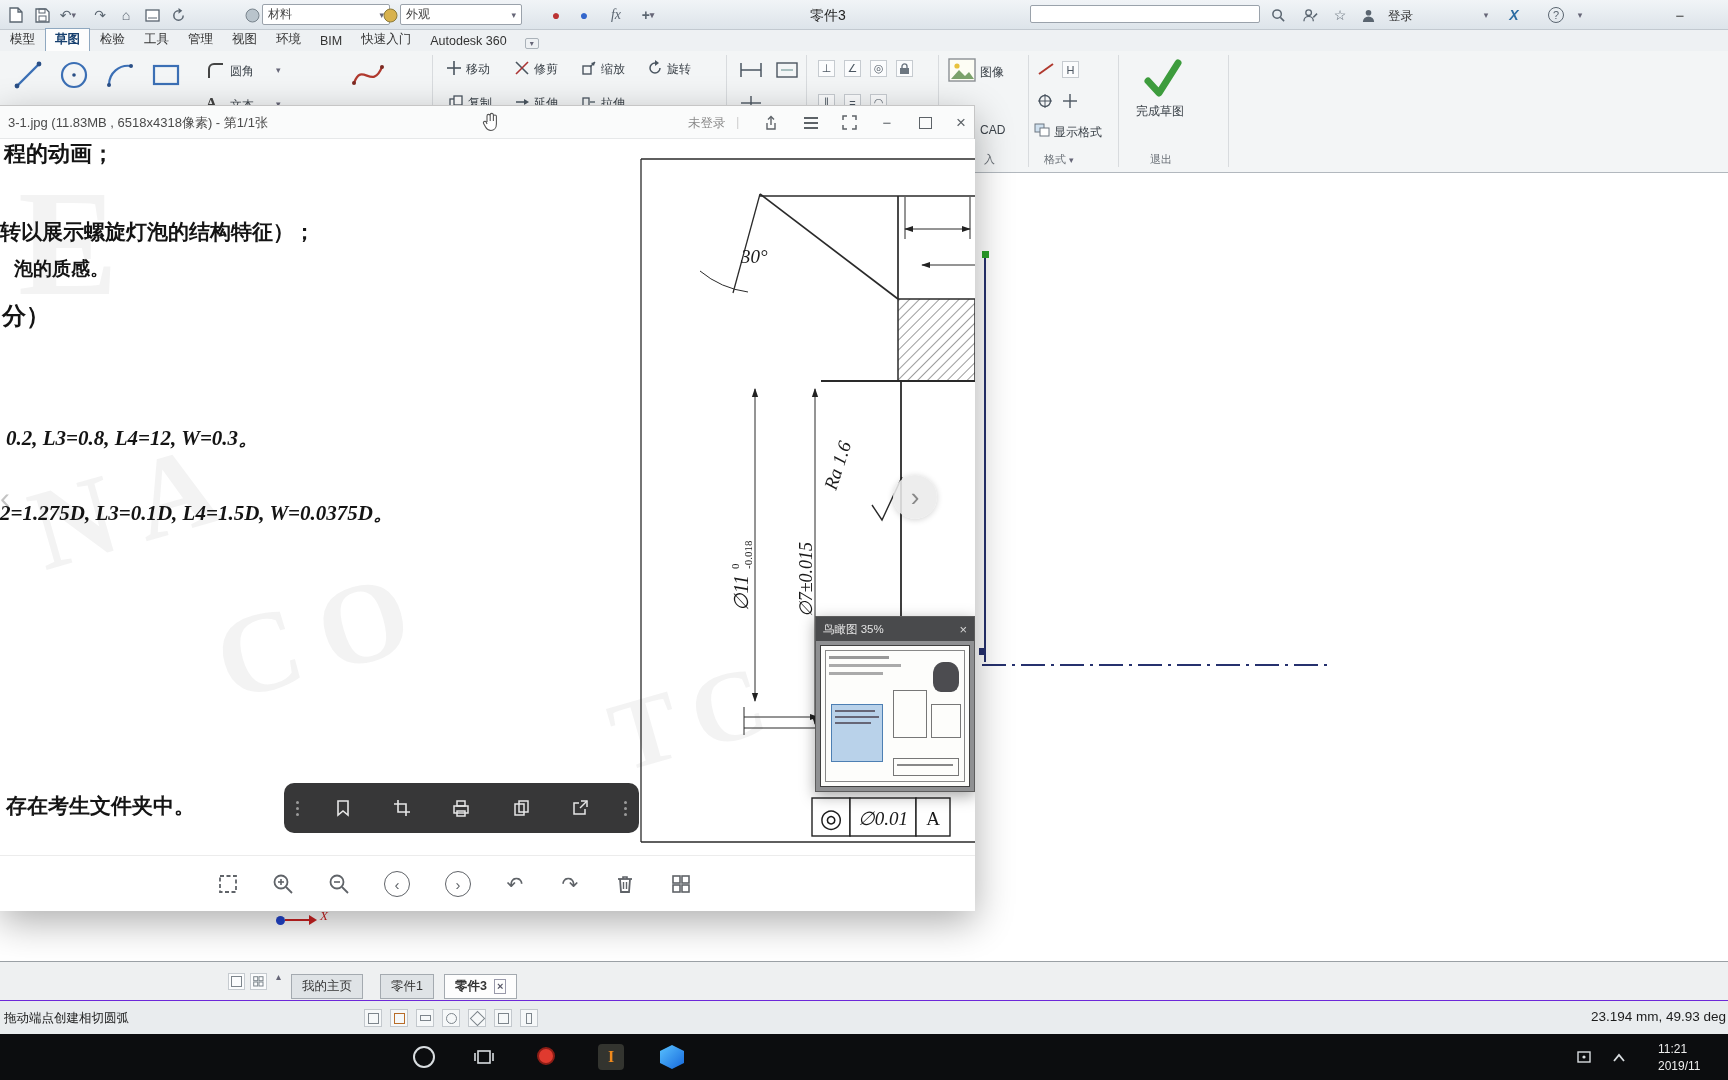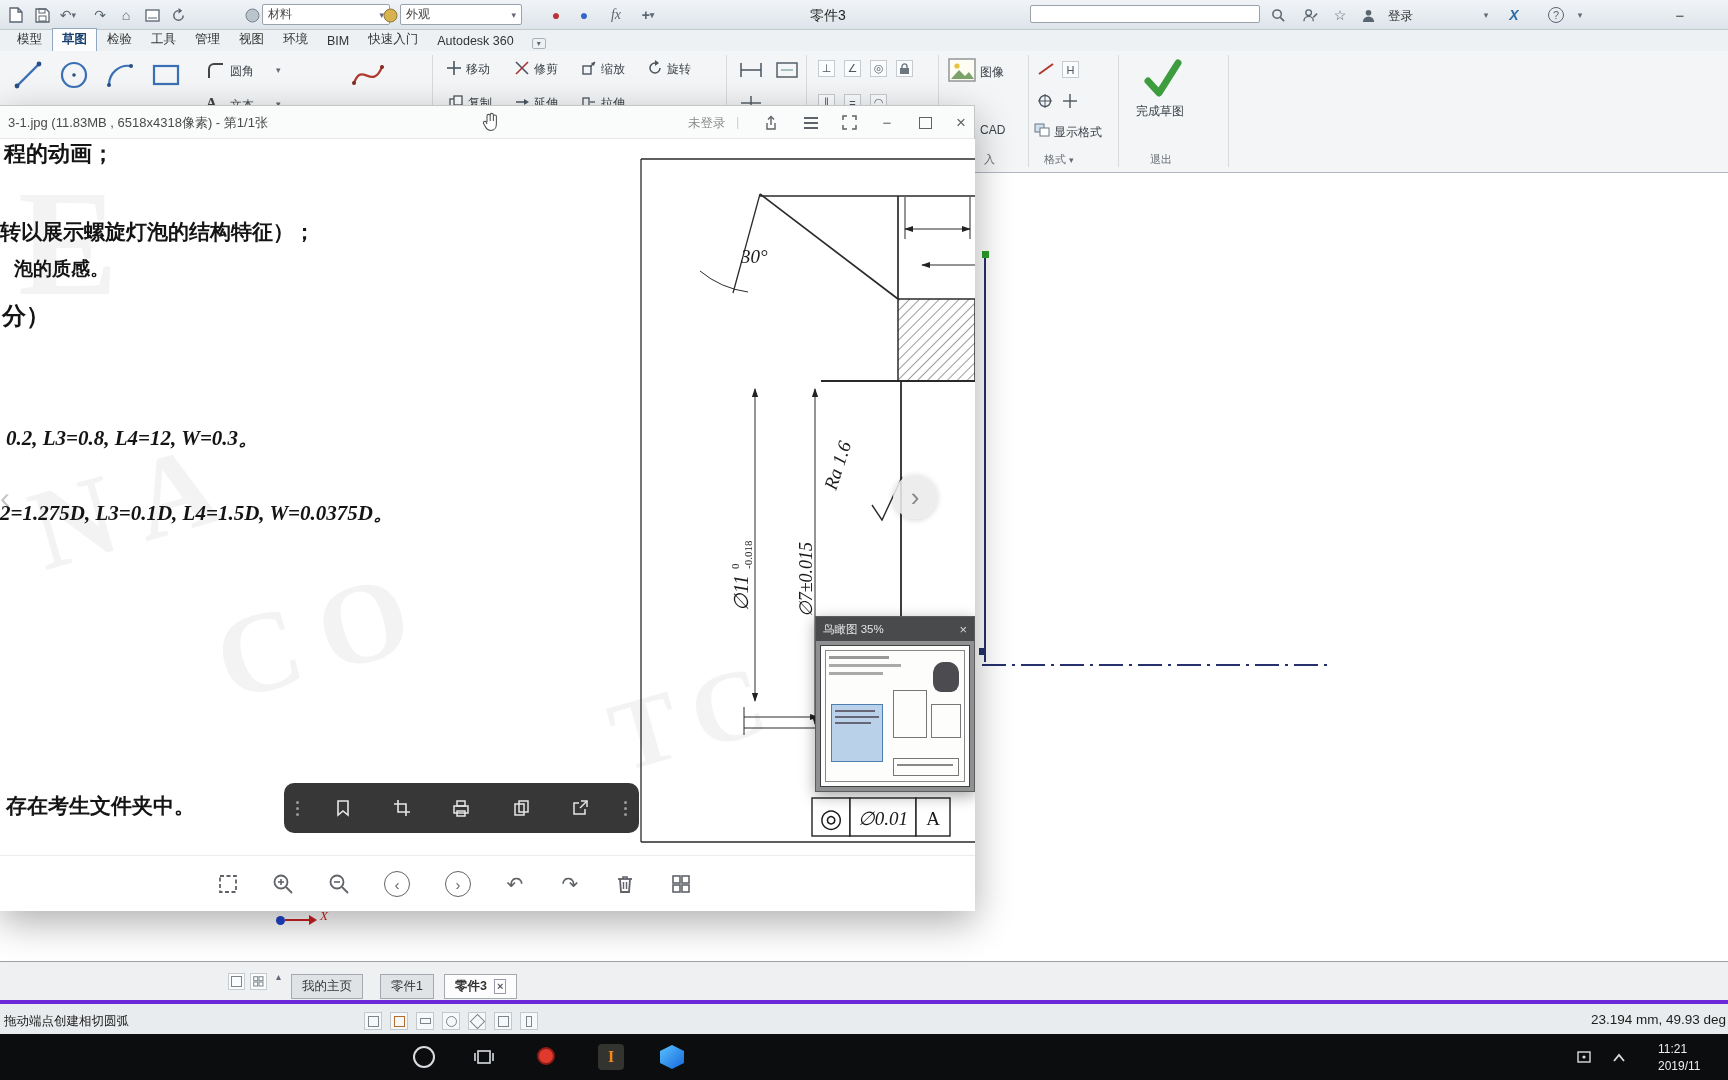--- a/index.html
+++ b/index.html
@@ -6,21 +6,21 @@
   .screen{position:relative;width:1728px;height:1080px;overflow:hidden;background:#fff;
           font-family:"Liberation Sans",sans-serif;color:#333;font-size:13px}
   .s{position:absolute;box-sizing:border-box}
   
   .ttl{top:0;left:0;width:100%;height:30px;background:linear-gradient(#f1f4f7,#dde4ea);border-bottom:1px solid #c2c9d0}
   .qi{top:5px;width:24px;height:20px;display:flex;align-items:center;justify-content:center;color:#5a6570;font-size:14px}
   .qsel{top:4px;height:21px;background:#fff;border:1px solid #9aa2ab;border-radius:2px;display:flex;align-items:center;
         font-size:12px;color:#444;padding:0 5px;justify-content:space-between}
   .caret{font-size:9px;color:#667}
   
-  .tabrow{top:30px;left:0;width:100%;height:21px;background:#eef1f3;display:flex;align-items:flex-end;padding-left:8px;box-sizing:border-box}
+  .tabrow{top:30px;left:0;width:100%;height:21px;background:#eef1f3;display:flex;align-items:flex-end;padding-left:1px;box-sizing:border-box}
   .rtab{font-size:12.5px;color:#333;padding:2px 9px 3px;margin-right:1px;cursor:default}
   .rtab.active{background:#fdfdfd;border:1px solid #8fa8c0;border-bottom:none;font-weight:bold;color:#17406f}
   .ribbon{top:51px;left:0;width:100%;height:122px;background:#f3f5f6;border-bottom:1px solid #b2b8be}
   .rlbl{font-size:12px;color:#3c434a;white-space:nowrap}
   .plbl{font-size:11px;color:#6a7077;white-space:nowrap}
   .vsep{width:1px;background:#d8dbde;top:4px;height:112px}
   .mi{width:17px;height:17px;border:1px solid #c6cbd0;background:#fbfcfd;display:flex;align-items:center;justify-content:center;
       font-size:11px;color:#4a5560}
   
   .gfx{top:173px;left:0;width:100%;height:788px;background:#fff}
@@ -43,21 +43,21 @@
   .fico{width:34px;height:34px;display:flex;align-items:center;justify-content:center}
   .dots{display:flex;flex-direction:column;gap:3px;padding:0 2px}
   .dots i{width:3px;height:3px;border-radius:50%;background:#9a9a9a}
   .bird{top:477px;left:815px;width:160px;height:176px;background:#8f9092;border:1px solid #5c5c5c;box-shadow:0 4px 14px rgba(0,0,0,.35)}
   .birdhdr{top:0;left:0;width:100%;height:24px;background:rgba(70,71,73,.95);color:#e4e4e4;font-size:11.5px;
            display:flex;align-items:center;justify-content:space-between;padding:0 7px;box-sizing:border-box}
   
   .docpanel{top:961px;left:0;width:100%;height:39px;background:#eef0f1;border-top:1px solid #9aa0a5}
   .dtab{top:12px;height:25px;border:1px solid #a4aab0;background:#dfe3e6;display:flex;align-items:center;padding:0 10px;font-size:12.5px;color:#333}
   .dtab.active{background:#fdfdfd;font-weight:bold}
-  .statusbar{top:1000px;left:0;width:100%;height:34px;background:#e9ecee;border-top:4px solid #6d28d9}
+  .statusbar{top:1000px;left:0;width:100%;height:34px;background:#e9ecee;border-top:1px solid #6d28d9}
   .sbi{top:8px;width:18px;height:18px;border:1px solid #c3c8cd;background:#f6f8f9;display:flex;align-items:center;justify-content:center}
   .sbi i{display:block;width:9px;height:9px;border:1.4px solid #7d858c}
   
   .taskbar{top:1034px;left:0;width:100%;height:46px;background:#0c0d0f}
   .tsearch{top:0;left:0;width:342px;height:46px;background:#fff;display:flex;align-items:center;padding-left:12px;box-sizing:border-box;gap:9px}
   .tsearch input{border:none;outline:none;font-size:13.5px;color:#444;width:280px;font-family:"Liberation Sans",sans-serif;background:transparent}
   .clock{color:#eee;font-size:12px;line-height:1.45;text-align:left;white-space:nowrap}
   .hamb{display:flex;flex-direction:column;gap:3px}
   .hamb i{display:block;width:14px;height:2px;background:#5d6368}
 </style>

